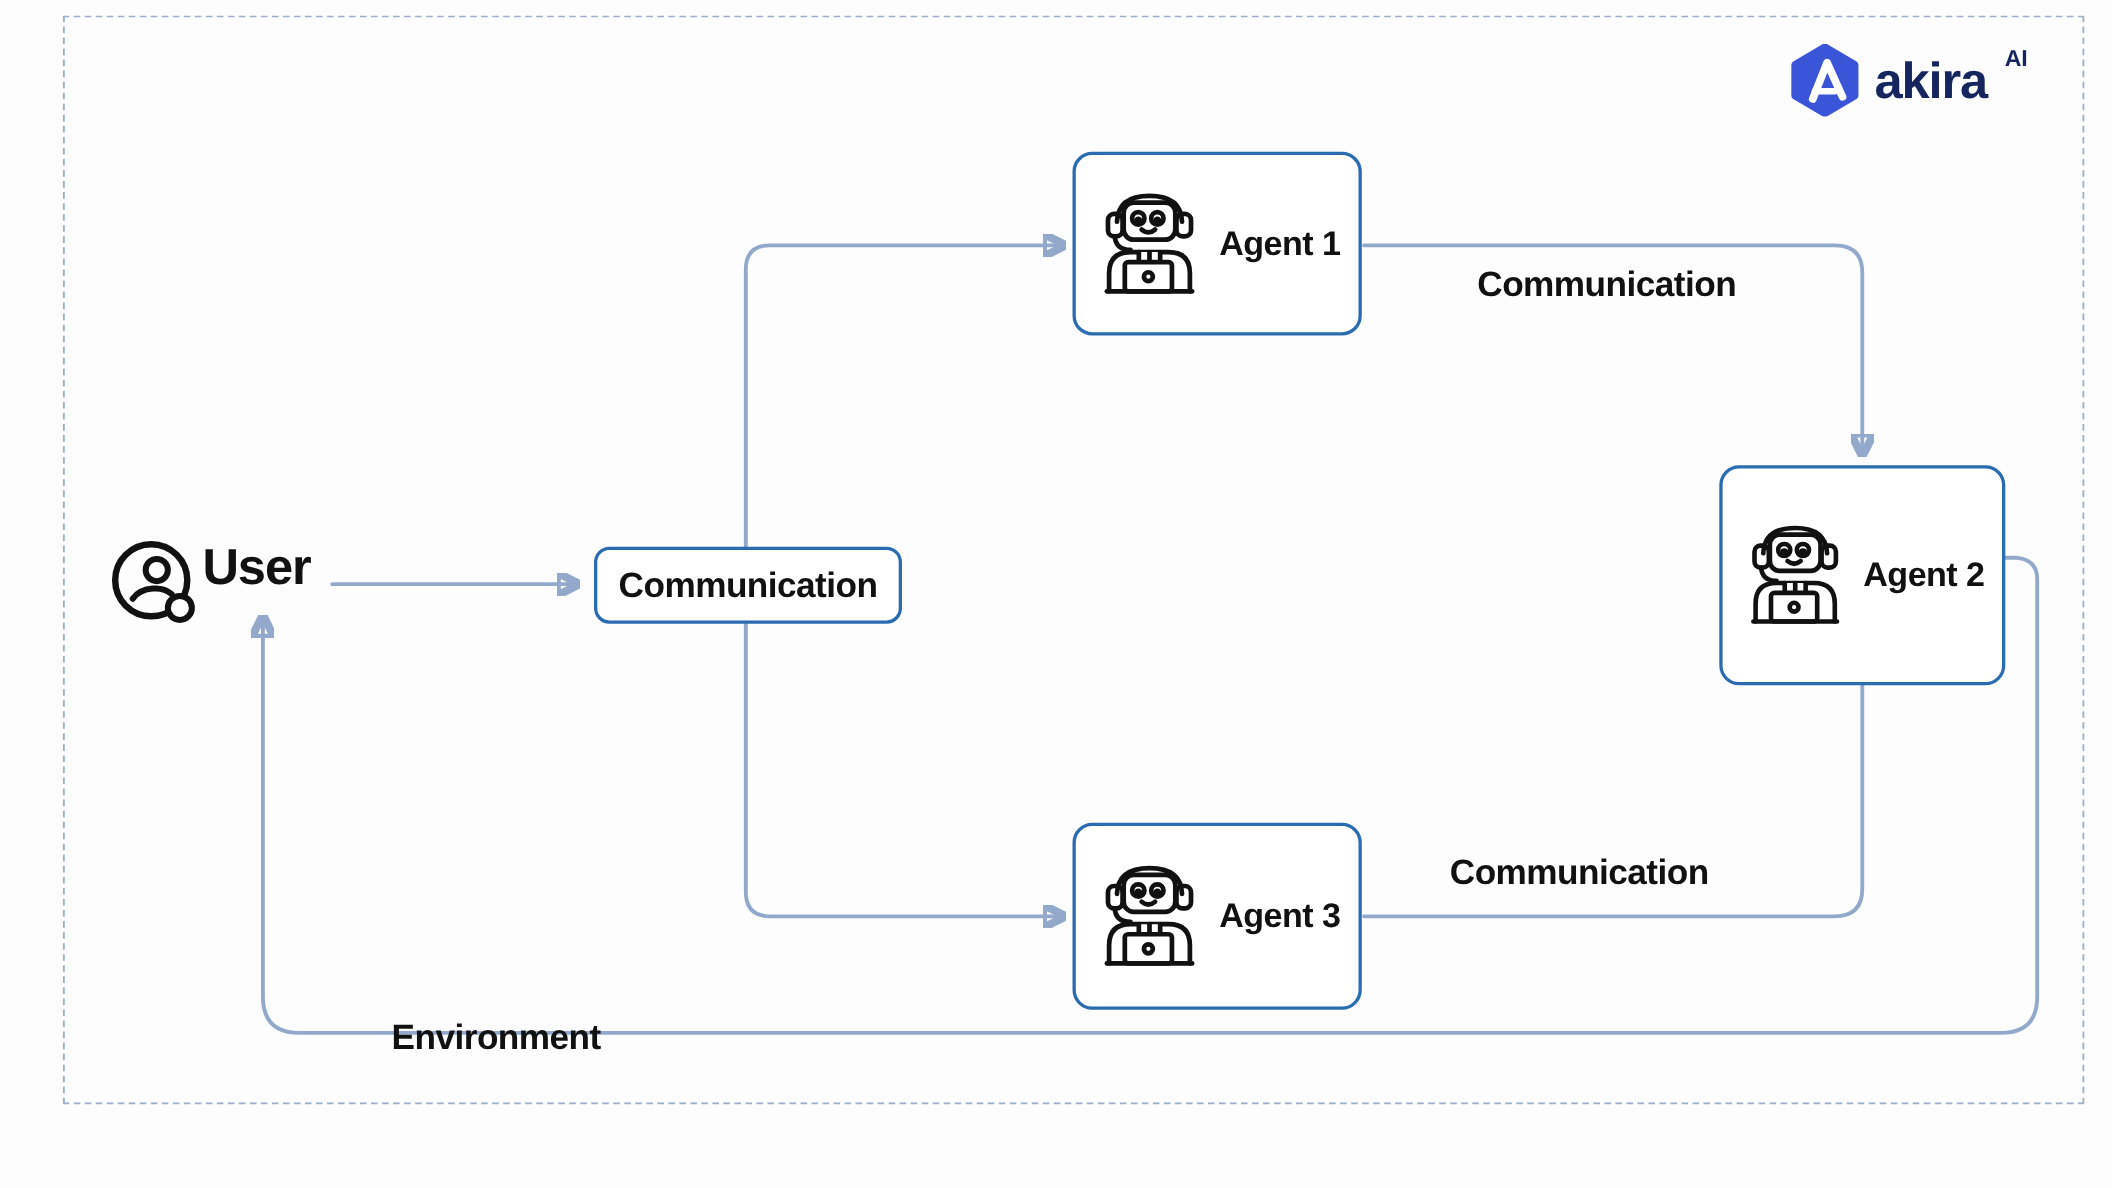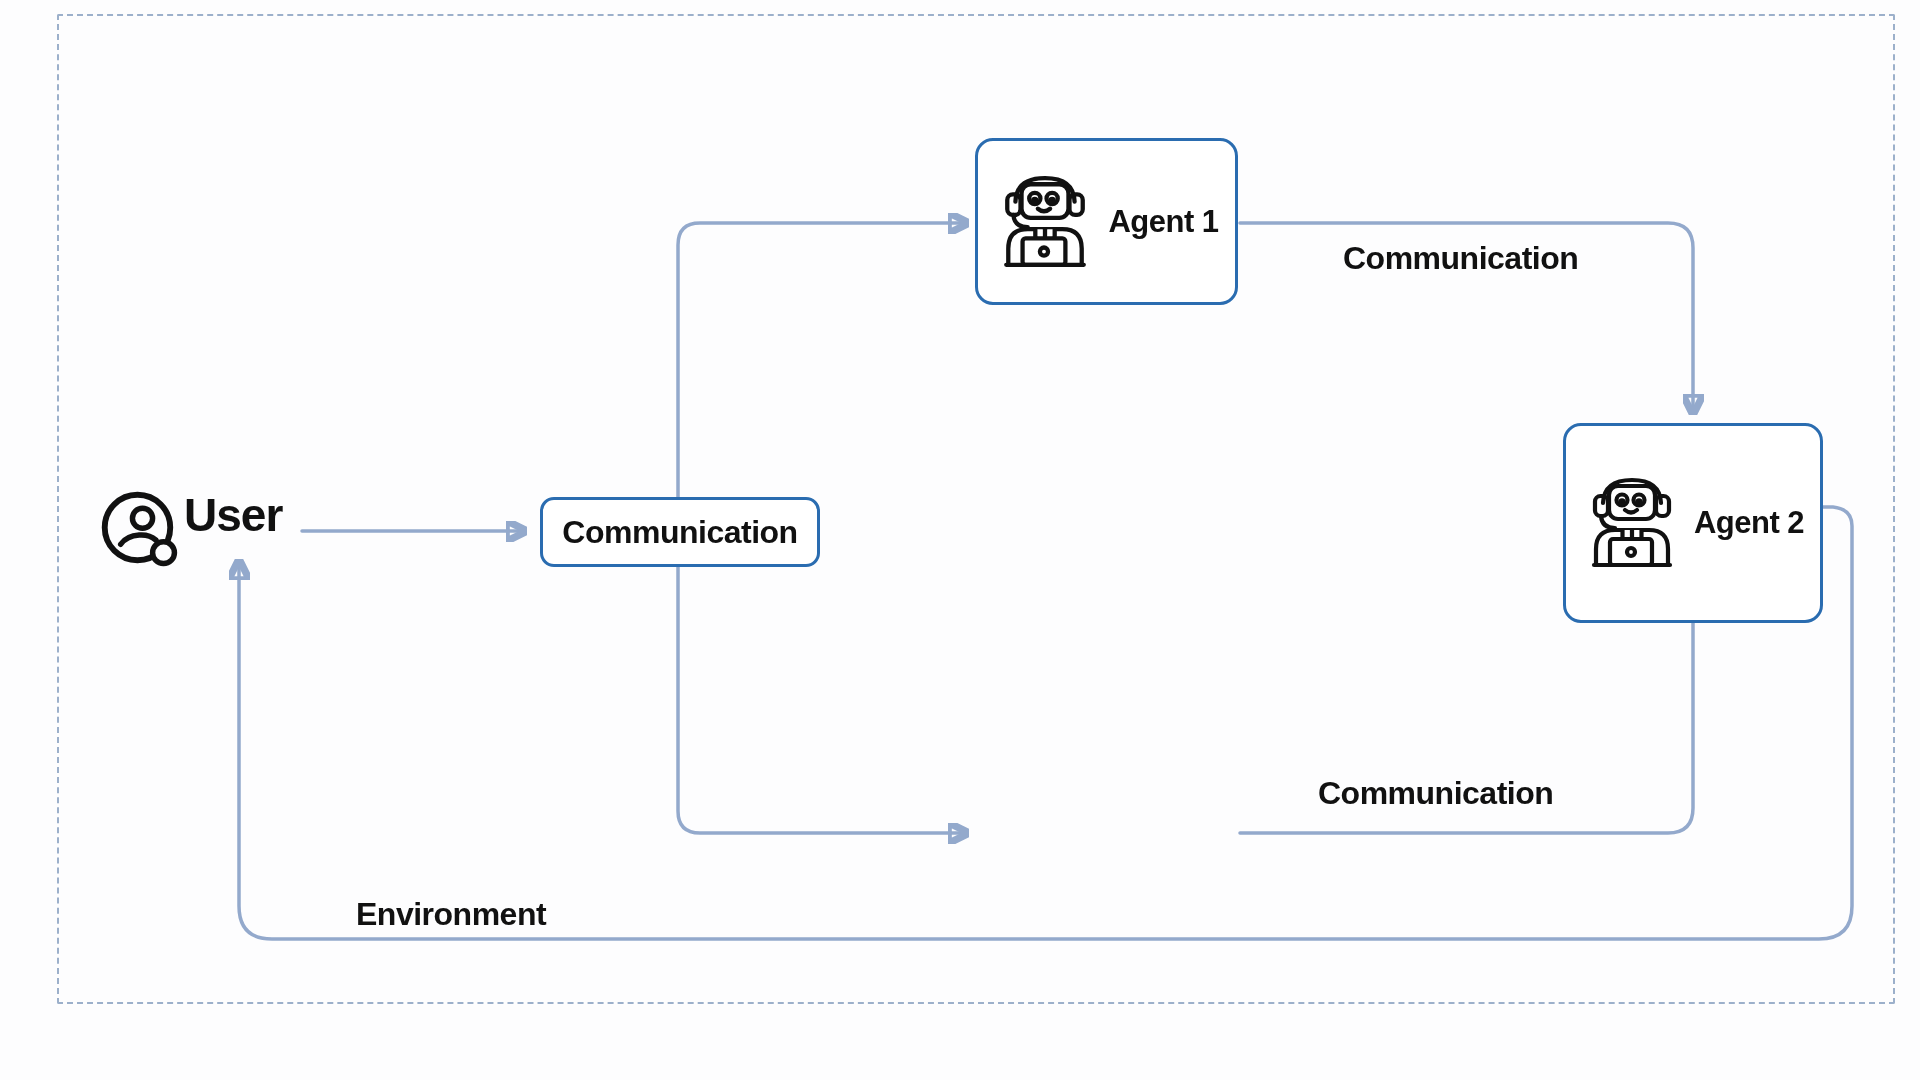--- a/index.html
+++ b/index.html
@@ -27,21 +27,21 @@
   #agent1{left:975px;top:138px;width:263px;height:167px;}
   #agent2{left:1563px;top:423px;width:260px;height:200px;}
   #agent3{left:975px;top:748px;width:263px;height:170px;}
   
   #user-node{position:absolute;left:98px;top:488px;z-index:2;display:flex;gap:2px;}
   #user-node .lbl{font-size:46px;font-weight:bold;letter-spacing:-1px;}
   
   .edge-label{position:absolute;z-index:2;font-size:32px;font-weight:bold;letter-spacing:-0.5px;white-space:nowrap;}
   #lbl-comm-top{left:1343px;top:240px;}
   #lbl-comm-bottom{left:1318px;top:775px;}
-  #lbl-environment{left:356px;top:896px;}
+  #lbl-environment{left:356px;top:925px;}
   
   #logo{position:absolute;left:1628px;top:40px;z-index:2;display:flex;align-items:center;gap:14px;}
   #logo .brand{font-size:46px;font-weight:bold;color:#16255e;letter-spacing:-1px;line-height:1;}
   #logo .sup{font-size:21px;font-weight:bold;color:#16255e;align-self:flex-start;margin-top:2px;margin-left:2px;}
   .icon{display:block;}
 </style>
 </head>
 <body>
 
 <div id="canvas">
@@ -108,19 +108,34 @@
     <span class="lbl">Agent 1</span>
   </div>
 
   <div id="agent2" class="node agent">
     <svg class="icon" width="100" height="100">
         <use href="#robot"></use>
       </svg>
     <span class="lbl">Agent 2</span>
   </div>
 
+  <div id="agent3" class="node agent">
+    <svg class="icon" width="102" height="102">
+        <use href="#robot"></use>
+      </svg>
+    <span class="lbl">Agent 3</span>
+  </div>
 
   <div id="lbl-comm-top" class="edge-label">Communication</div>
   <div id="lbl-comm-bottom" class="edge-label">Communication</div>
   <div id="lbl-environment" class="edge-label">Environment</div>
 
+  <div id="logo">
+    <svg class="icon" width="62" height="66" viewBox="0 0 62 66">
+      <polygon points="31,3 58,19 58,47 31,63 4,47 4,19" fill="#3b55d9" stroke="#3b55d9" stroke-width="7" stroke-linejoin="round"></polygon>
+      <path d="M 20 50 L 33 17 L 47 48" fill="none" stroke="#fff" stroke-width="7" stroke-linecap="round" stroke-linejoin="round"></path>
+      <path d="M 22 43 H 40" fill="none" stroke="#fff" stroke-width="6" stroke-linecap="round"></path>
+    </svg>
+    <span class="brand">akira</span>
+    <span class="sup">AI</span>
+  </div>
 
 </div>
 
 </body></html>

